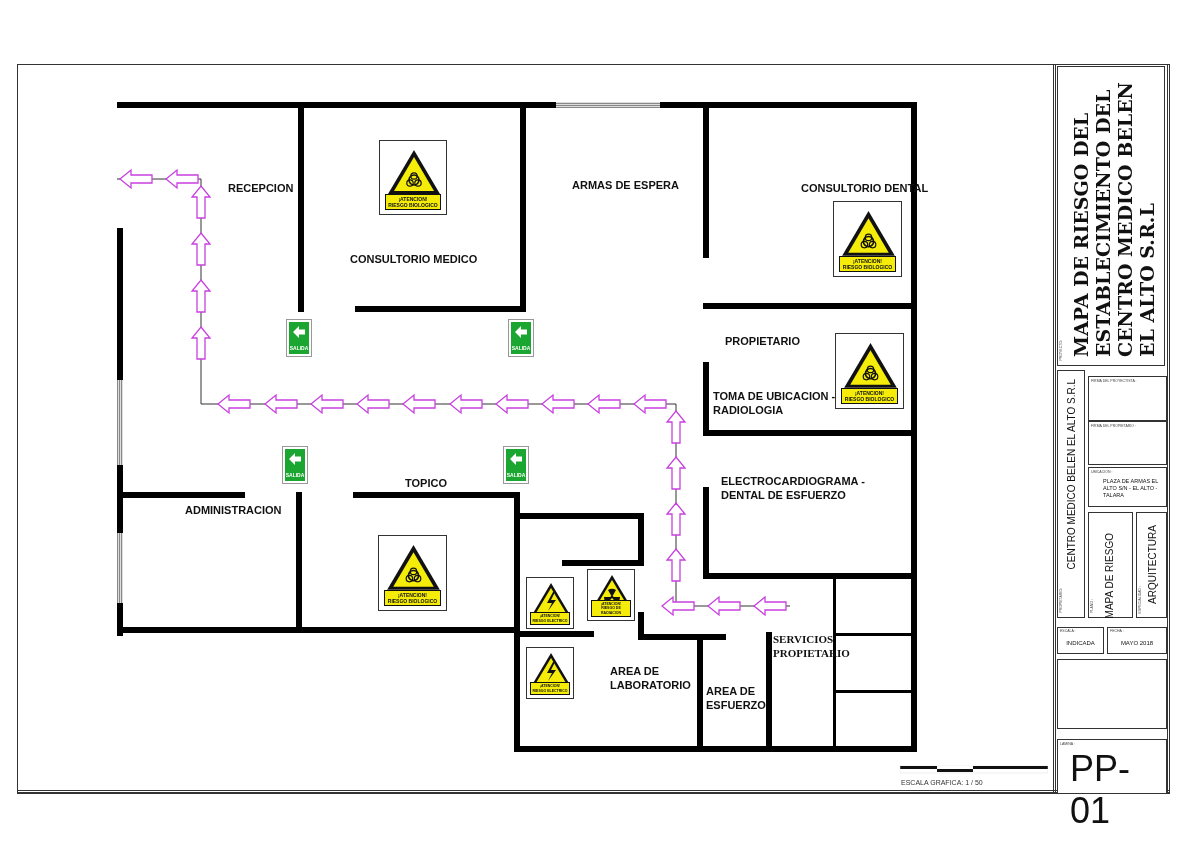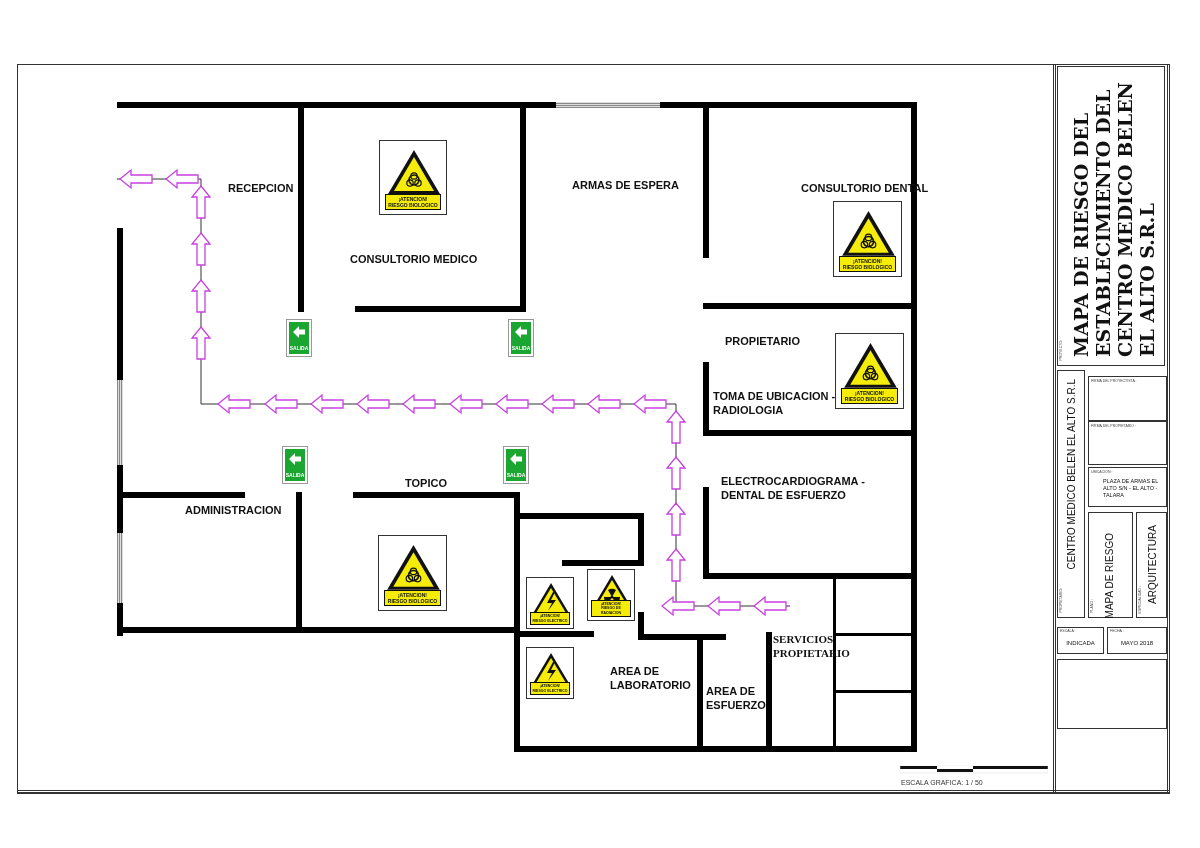--- a/index.html
+++ b/index.html
@@ -341,13 +341,17 @@
     <div class="tb-small" style="left:2px;top:1px;">ESCALA :</div>
     <div class="tb-val" style="left:0;right:0;top:12px;">INDICADA</div>
   </div>
   <div class="tb-box" style="left:54px;top:563px;width:60px;height:27px;">
     <div class="tb-small" style="left:2px;top:1px;">FECHA :</div>
     <div class="tb-val" style="left:0;right:0;top:12px;">MAYO 2018</div>
   </div>
 
   <div class="tb-box" style="left:4px;top:595px;width:110px;height:70px;"></div>
 
+  <div class="tb-box" style="left:4px;top:675px;width:110px;height:55px;">
+    <div class="tb-small" style="left:2px;top:2px;">LAMINA :</div>
+    <div class="sheet-no" style="left:12px;top:8px;">PP-01</div>
+  </div>
 </div>
 
 </body></html>

